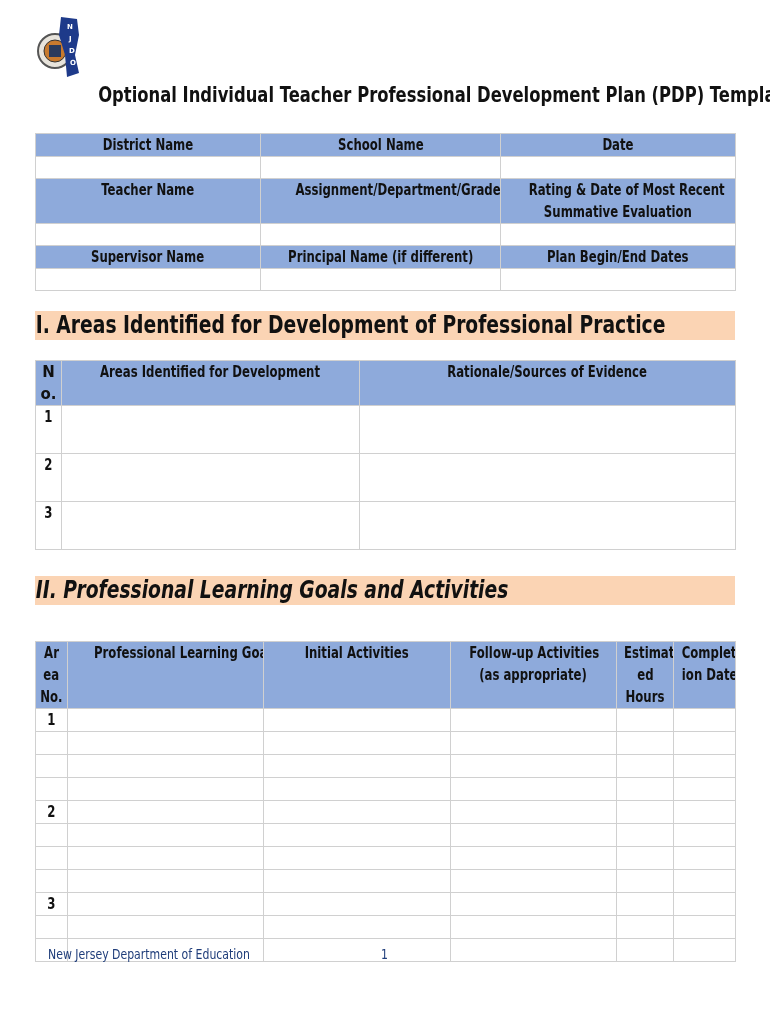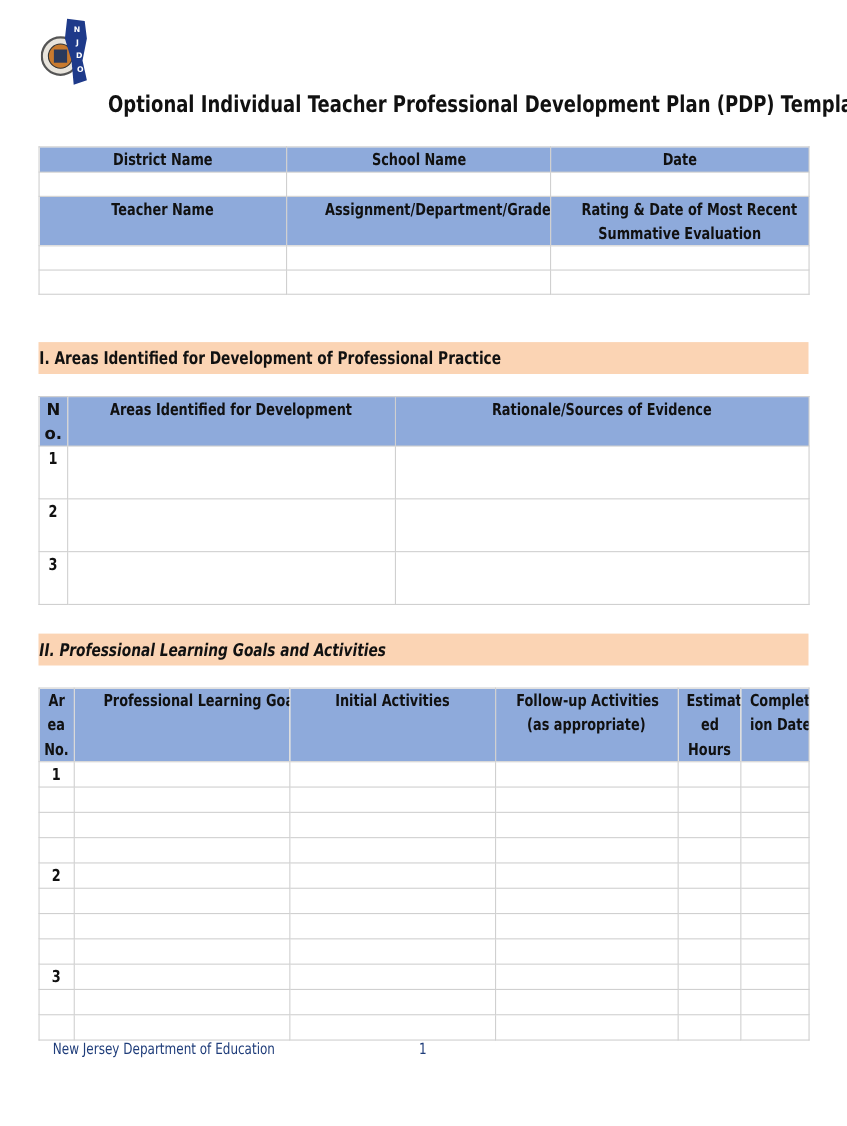--- a/index.html
+++ b/index.html
@@ -6,21 +6,21 @@
   body{width:770px;height:1024px;position:relative;overflow:hidden;font-family:"DejaVu Sans",sans-serif;color:#111;}
   .cond{display:inline-block;transform:scaleX(0.78);transform-origin:center top;white-space:nowrap;}
   .condl{display:inline-block;transform:scaleX(0.78);transform-origin:left top;white-space:nowrap;}
   .abs{position:absolute;}
   .logo{left:37px;top:15px;width:44px;height:66px;}
   .title{left:0;width:770px;top:82px;text-align:center;font-weight:bold;font-size:21px;line-height:26px;}
   table{border-collapse:collapse;table-layout:fixed;position:absolute;}
   td{border:1px solid #d0d0d0;padding:0;vertical-align:top;font-weight:bold;font-size:15px;line-height:22px;overflow:hidden;}
   .hd{background:#8eaadb;}
   .c{text-align:center;}
-  .band{position:absolute;left:35px;width:700px;height:29px;background:#fbd4b4;font-weight:bold;font-size:16px;line-height:29px;}
+  .band{position:absolute;left:35px;width:700px;height:29px;background:#fbd4b4;font-weight:bold;font-size:24px;line-height:29px;}
   .band span{padding-left:1px;}
   .footer{top:944px;font-size:14px;color:#1f3d7a;line-height:20px;}
 </style>
 </head>
 <body>
 
 <div class="abs logo">
   <svg width="44" height="66" viewBox="0 0 44 66">
     <circle cx="18" cy="36" r="17" fill="#e8e4dc" stroke="#555" stroke-width="2"></circle>
     <circle cx="18" cy="36" r="11" fill="#c87a2e" stroke="#333" stroke-width="1"></circle>
@@ -56,20 +56,25 @@
     <td class="hd c"><span class="cond">Teacher Name</span></td>
     <td class="hd c"><span class="cond">Assignment/Department/Grade Level</span></td>
     <td class="hd c"><span class="cond">Rating &amp; Date of Most Recent</span><br><span class="cond">Summative Evaluation</span></td>
   </tr>
   <tr style="height:22px">
     <td></td>
     <td></td>
     <td></td>
   </tr>
   <tr style="height:22px">
+    <td class="hd c"><span class="cond">Supervisor Name</span></td>
+    <td class="hd c"><span class="cond">Principal Name (if different)</span></td>
+    <td class="hd c"><span class="cond">Plan Begin/End Dates</span></td>
+  </tr>
+  <tr style="height:22px">
     <td></td>
     <td></td>
     <td></td>
   </tr>
 </tbody>
   </table>
 
 <div class="band" style="top:311px;"><span class="condl">I. Areas Identified for Development of Professional Practice</span></div>
 
 <table style="left:35px;top:360px;width:700px;">
@@ -97,21 +102,21 @@
   <tr style="height:48px">
     <td class="c"><span class="cond">3</span></td>
     <td></td>
     <td></td>
   </tr>
 </tbody>
   </table>
 
 <div class="band" style="top:576px;font-style:italic;"><span class="condl">II. Professional Learning Goals and Activities</span></div>
 
-<table style="left:35px;top:625px;width:700px;padding-left:29px;">
+<table style="left:35px;top:641px;width:700px;padding-left:29px;">
   <colgroup>
       <col style="width:32px">
       <col style="width:196px">
       <col style="width:187px">
       <col style="width:166px">
       <col style="width:57px">
       <col style="width:62px">
     </colgroup>
   <tbody>
       <tr style="height:66px">

